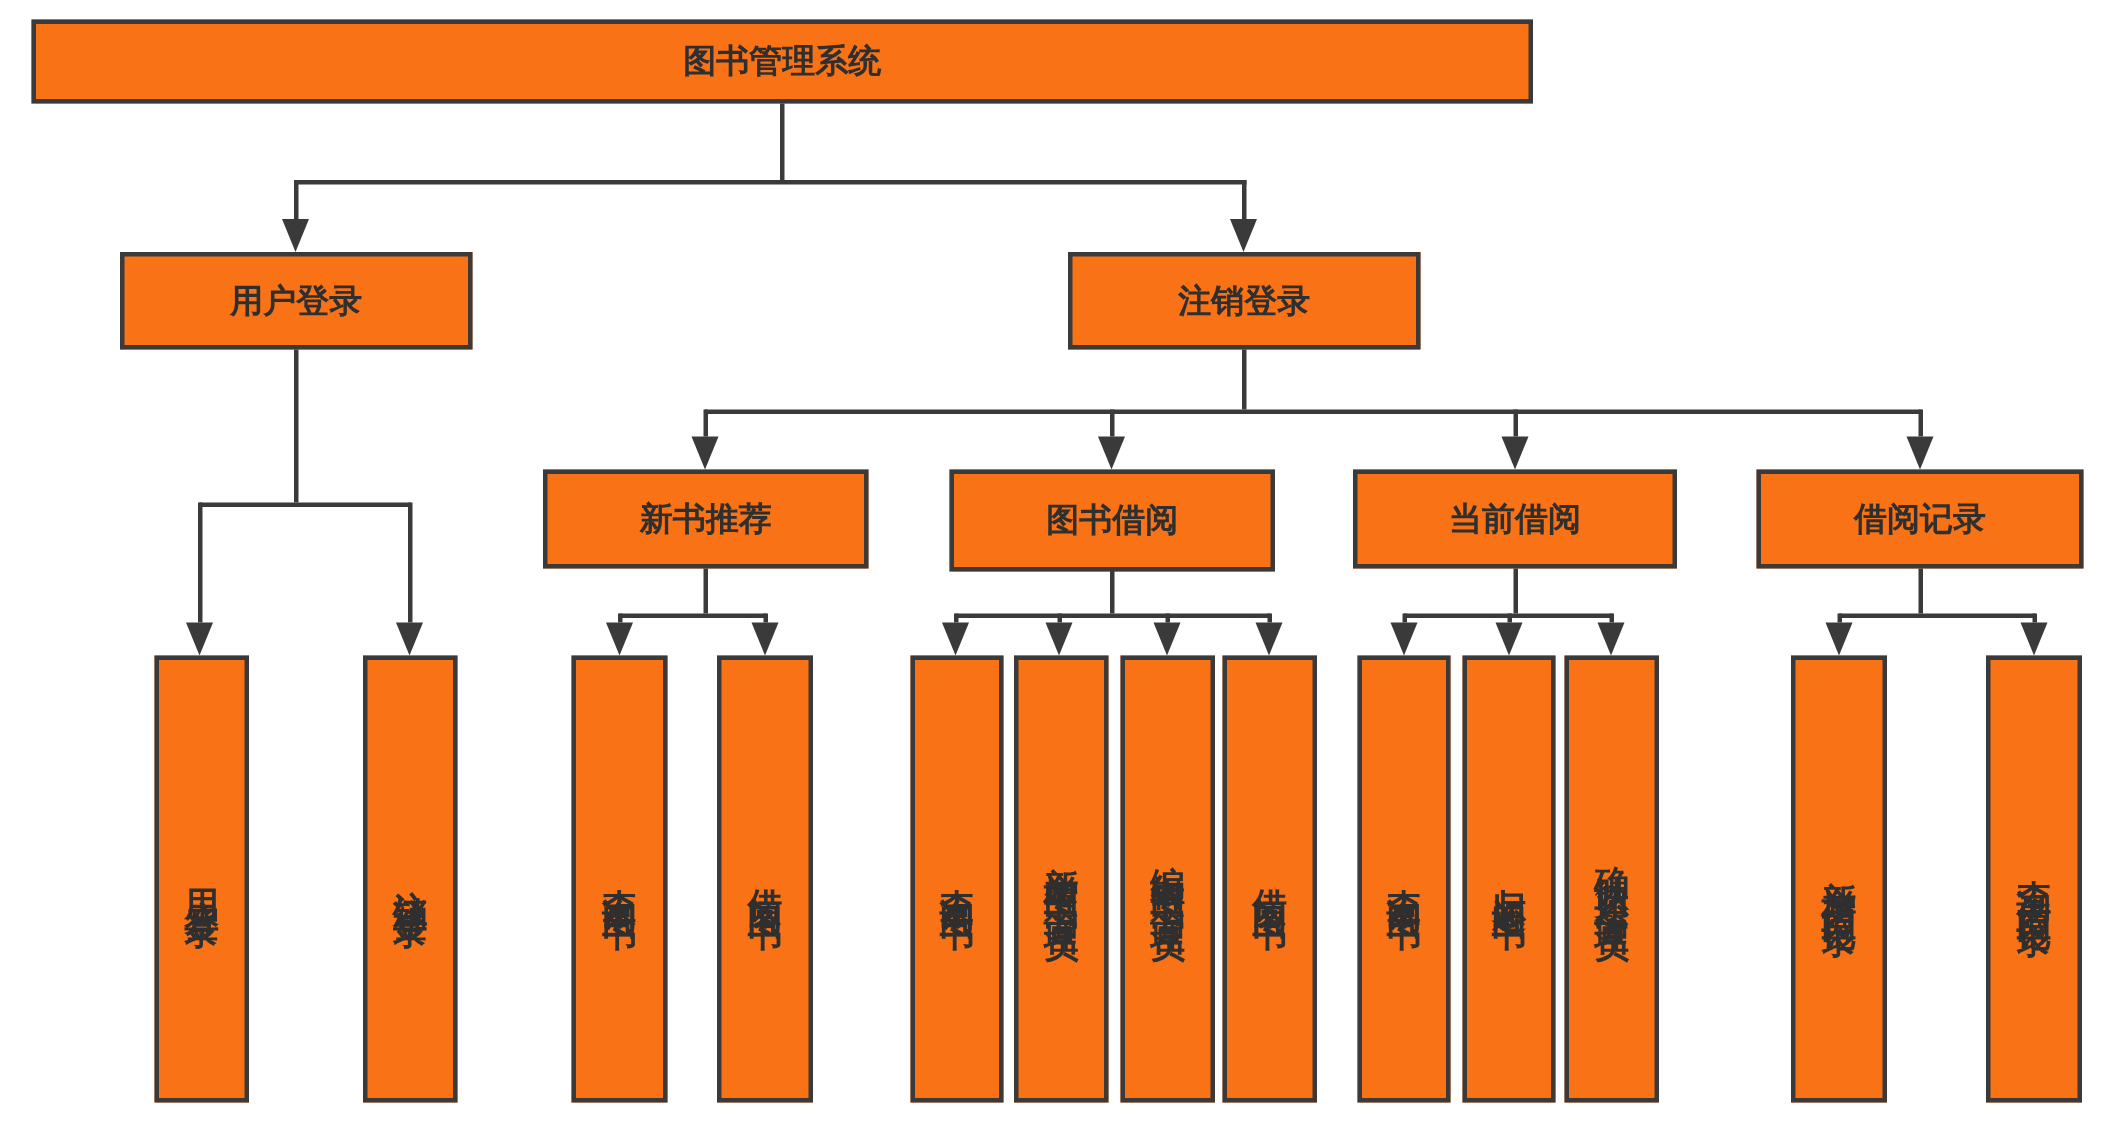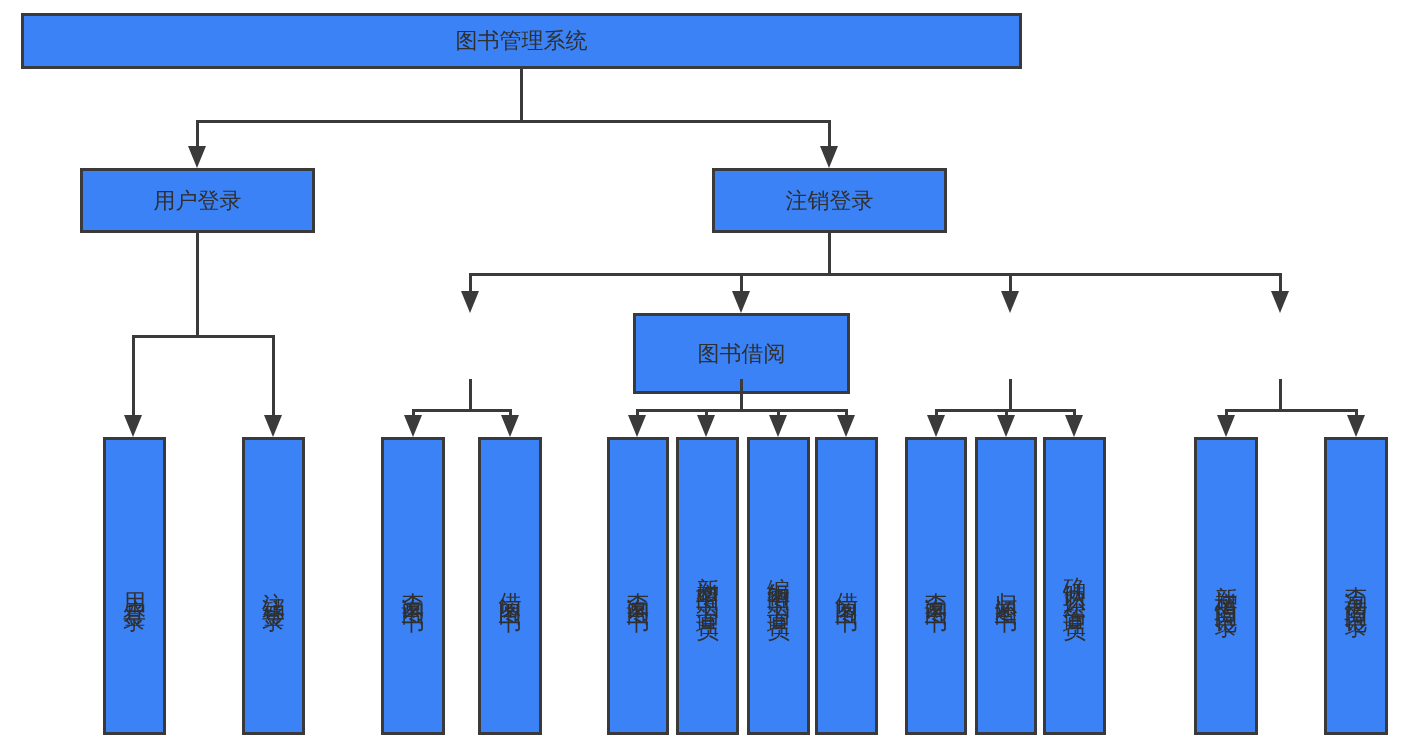--- a/index.html
+++ b/index.html
@@ -9,23 +9,23 @@
     --watermark: #f5aaaa;
   }
   html,body { margin:0; padding:0; }
   body { background:#fff; font-family:"Liberation Sans","DejaVu Sans",sans-serif; }
   .canvas {
     position:relative; width:1405px; height:747px;
     background:var(--bg); overflow:hidden;
   }
   .node {
     position:absolute; box-sizing:border-box;
-    border:3px solid var(--line); background:#3b82f6;
+    border:3px solid var(--line); background:#f97316;
     display:flex; align-items:center; justify-content:center;
-    color:var(--text); font-size:22px;
+    color:var(--text); font-size:22px;font-weight:bold;
   }
   .leaf { font-size:23px; }
   .leaf .vtext {
     writing-mode:vertical-lr; letter-spacing:6px; line-height:1;
     white-space:nowrap;
   }
   .hline, .vline { position:absolute; background:var(--line); }
   .hline { height:3px; }
   .vline { width:3px; }
   .arrowhead {
@@ -73,22 +73,31 @@
   <div class="hline" style="left:470px;top:273px;width:811px;"></div>
   <div class="vline" style="left:469px;top:273px;height:18px;"></div>
   <div class="arrowhead" style="left:461px;top:291px;"></div>
   <div class="vline" style="left:740px;top:273px;height:18px;"></div>
   <div class="arrowhead" style="left:732px;top:291px;"></div>
   <div class="vline" style="left:1009px;top:273px;height:18px;"></div>
   <div class="arrowhead" style="left:1001px;top:291px;"></div>
   <div class="vline" style="left:1279px;top:273px;height:18px;"></div>
   <div class="arrowhead" style="left:1271px;top:291px;"></div>
 
-  <div class="node" style="left:633px;top:313px;width:217px;height:81px;text-align:right;">
+  <div class="node" style="left:362px;top:313px;width:217px;height:66px;">
+    <span>新书推荐</span>
+  </div>
+  <div class="node" style="left:633px;top:313px;width:217px;height:68px;text-align:right;">
     <span>图书借阅</span>
+  </div>
+  <div class="node" style="left:902px;top:313px;width:216px;height:66px;">
+    <span>当前借阅</span>
+  </div>
+  <div class="node" style="left:1171px;top:313px;width:218px;height:66px;">
+    <span>借阅记录</span>
   </div>
 
   <div class="vline" style="left:469px;top:379px;height:30px;"></div>
   <div class="hline" style="left:413px;top:409px;width:98px;"></div>
   <div class="vline" style="left:412px;top:409px;height:6px;"></div>
   <div class="arrowhead" style="left:404px;top:415px;"></div>
   <div class="vline" style="left:509px;top:409px;height:6px;"></div>
   <div class="arrowhead" style="left:501px;top:415px;"></div>
 
   <div class="vline" style="left:740px;top:379px;height:30px;"></div>

